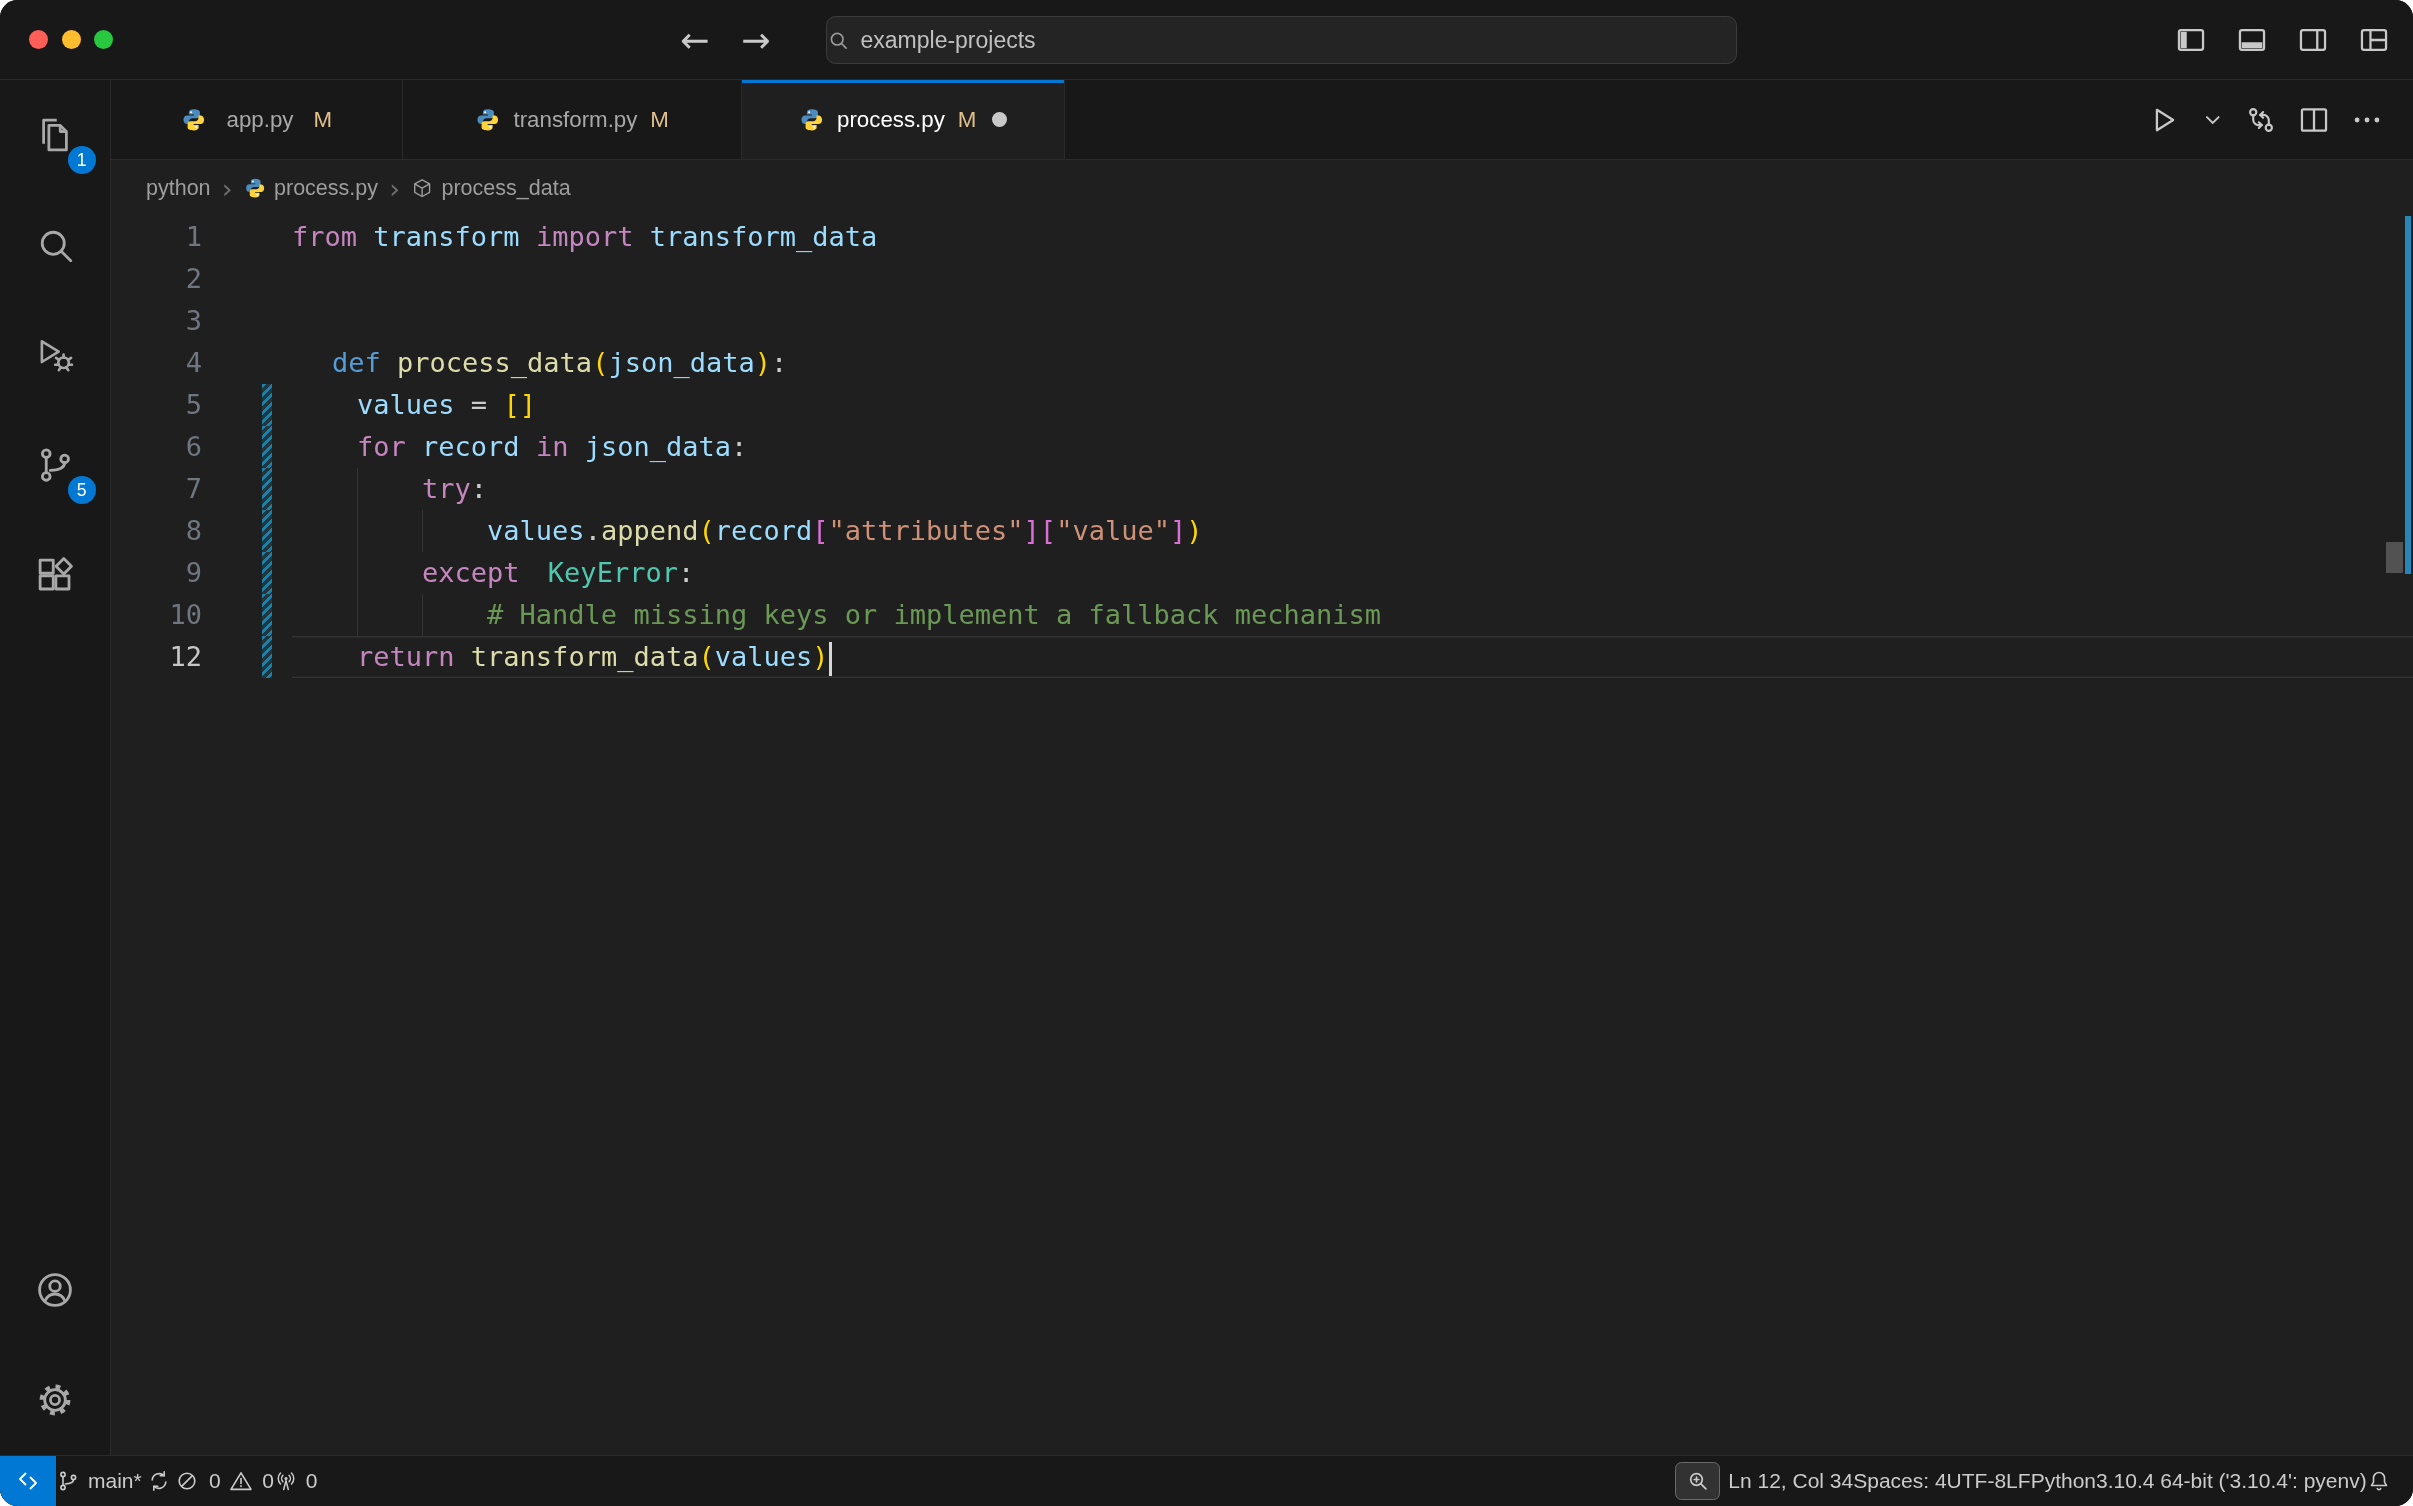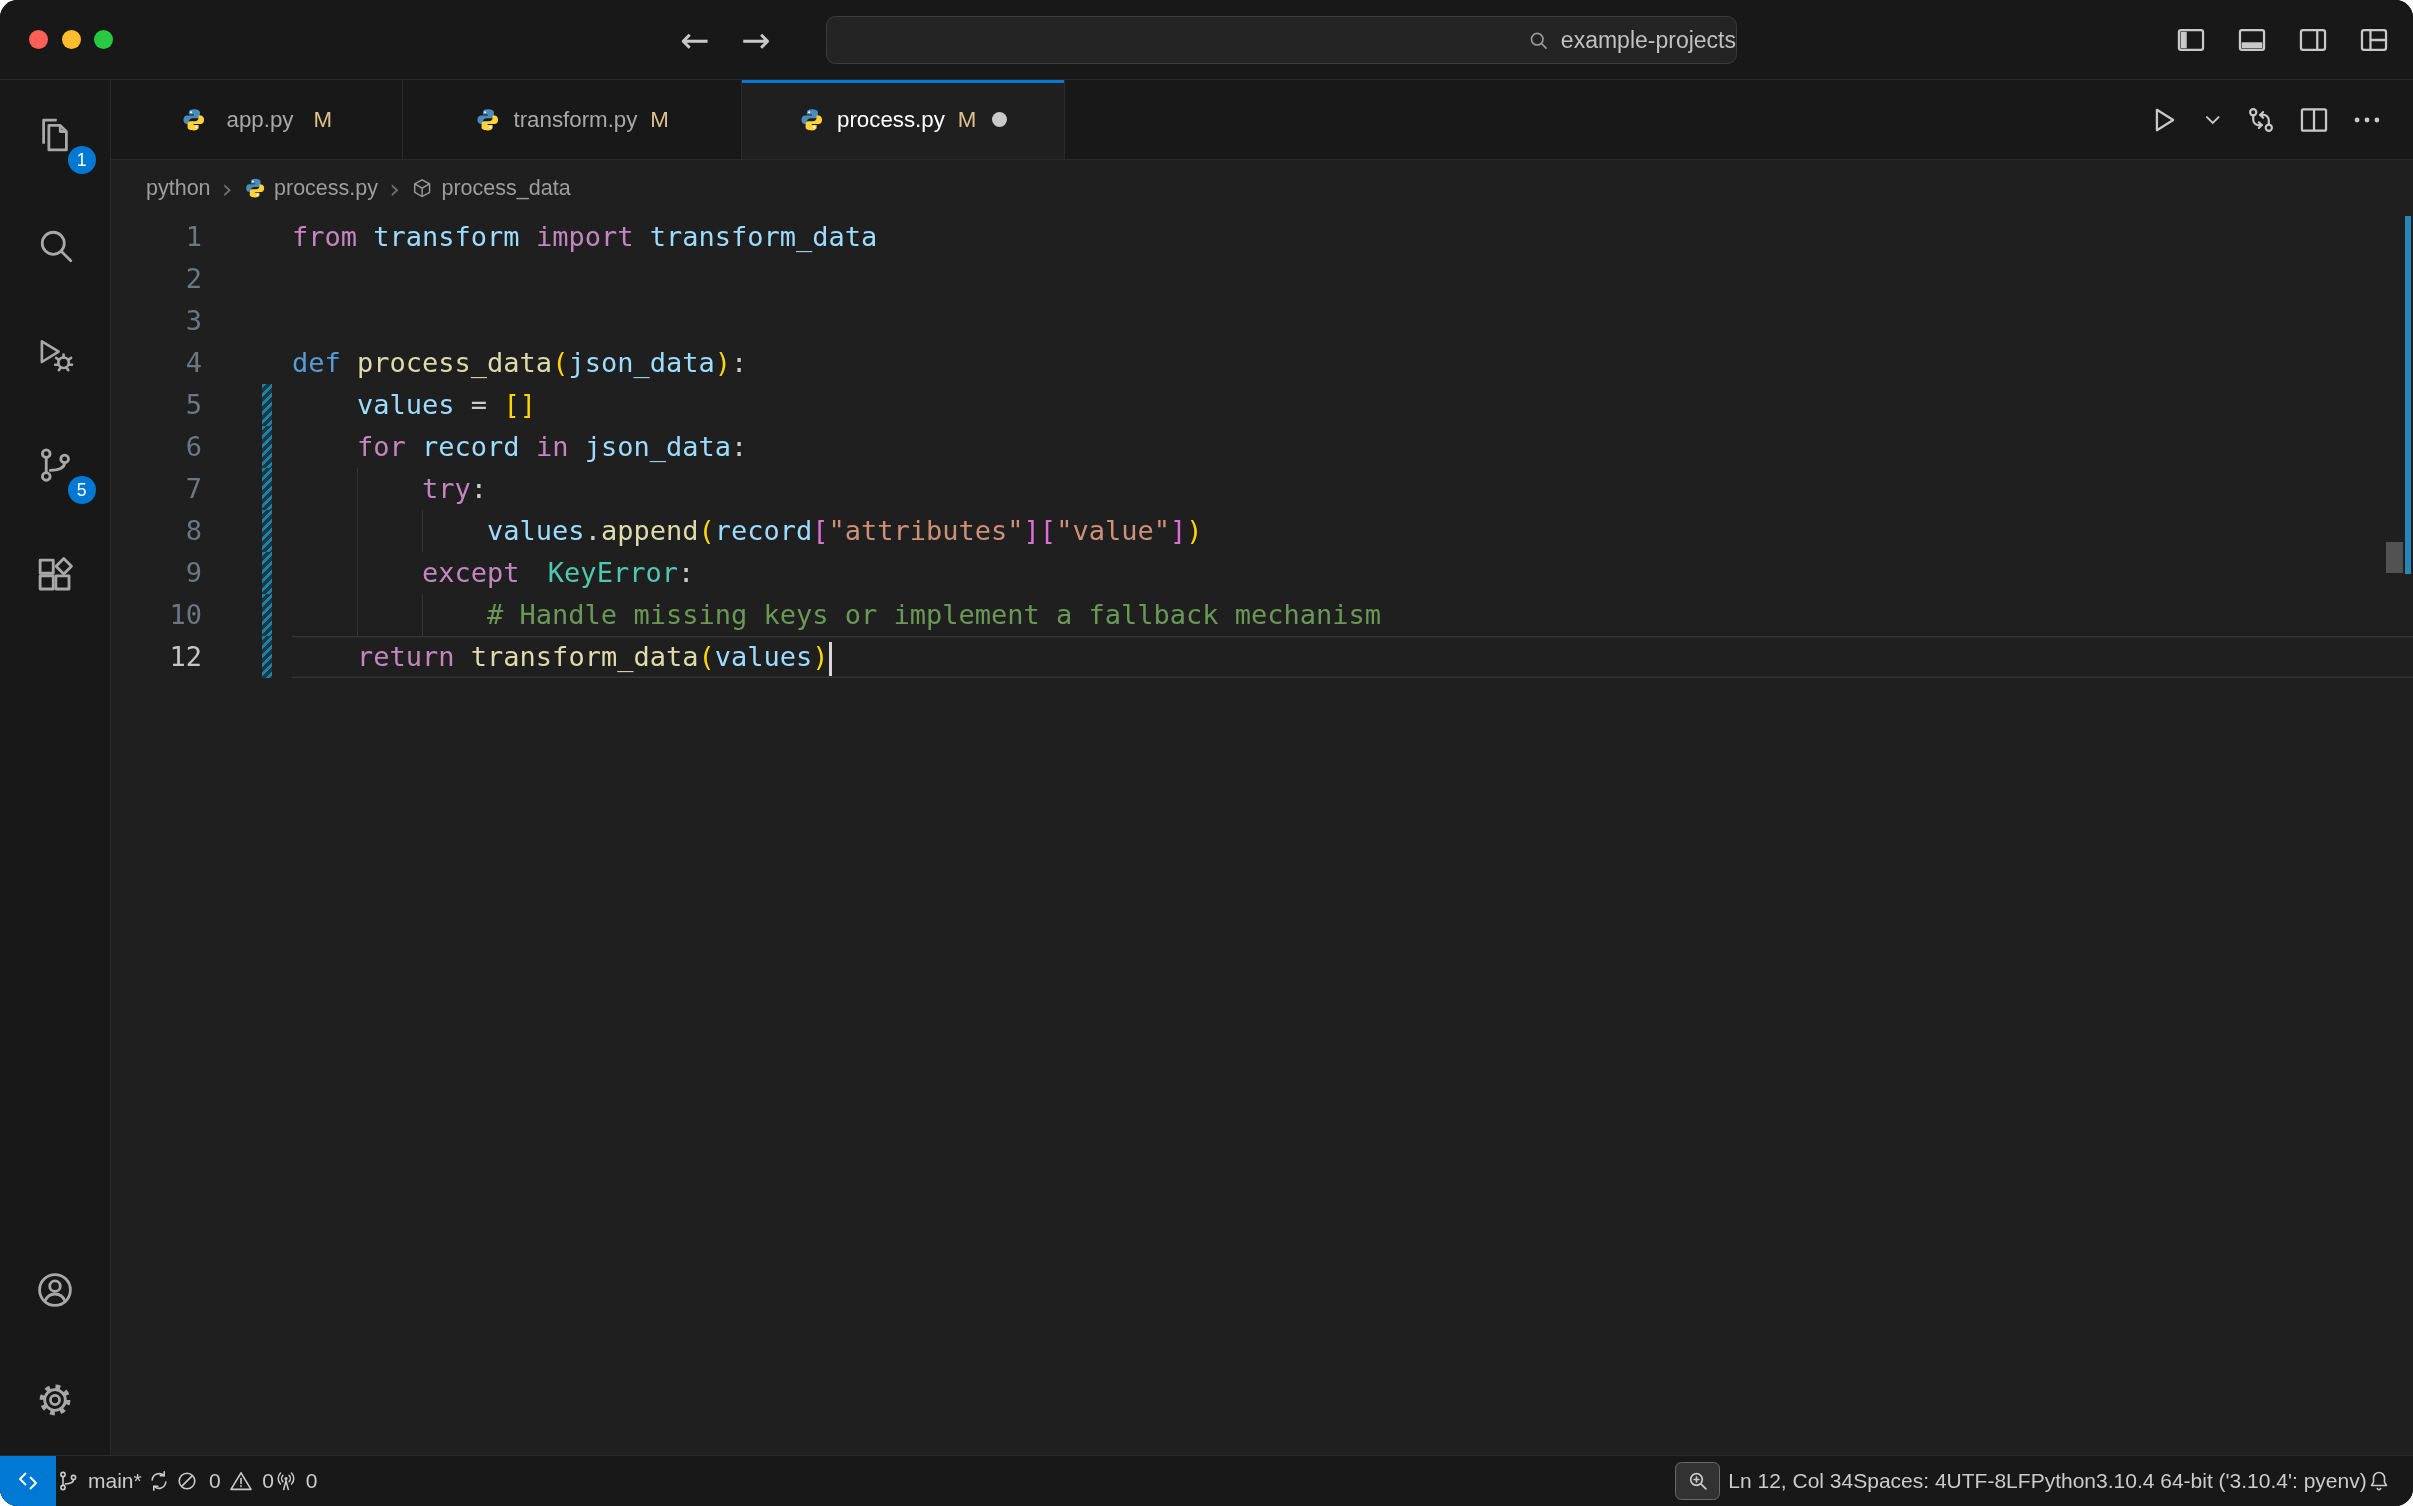--- a/index.html
+++ b/index.html
@@ -11,21 +11,21 @@
 
   
   .titlebar { height:80px; flex:0 0 auto; background:#181818; border-bottom:0.8px solid #2a2a2a; position:relative; }
   .traffic-lights { position:absolute; left:29px; top:0; height:100%; display:flex; align-items:center; gap:13.6px; }
   .tl { width:19px; height:19px; border-radius:50%; background:#555; }
   .nav-arrows { position:absolute; left:680px; top:0; height:100%; display:flex; align-items:center; gap:32px;
                 color:#c9c9c9; font-family:"DejaVu Sans",sans-serif; font-size:35px; }
   .nav-arrow { cursor:default; }
   .command-center { position:absolute; left:826px; top:16px; width:911px; height:48px;
                     background:#242424; border:0.8px solid #3c3c3c; border-radius:9.6px;
-                    display:flex; align-items:center; justify-content:flex-end; gap:11.2px;
+                    display:flex; align-items:center; justify-content:flex-start; gap:11.2px;
                     color:#c0c0c0; font-size:23px; }
   .command-center svg { width:22.3px; height:22.3px; color:#9a9a9a; }
   .layout-controls { position:absolute; right:22.3px; top:0; height:100%; display:flex; align-items:center; gap:27px; color:#c9c9c9; }
   .layout-controls svg { width:34px; height:34px; }
 
   
   .main { flex:1; display:flex; min-height:0; }
   .activitybar { width:111px; flex:0 0 auto; background:#181818; border-right:0.8px solid #2a2a2a;
                  display:flex; flex-direction:column; color:#a8a8a8; }
   .ab-item { height:110px; position:relative; display:flex; align-items:center; justify-content:center; }
@@ -64,21 +64,21 @@
   .code-line { display:flex; height:42px; line-height:42px; }
   .line-num { flex:0 0 91px; text-align:right; color:#6e7681; }
   .gutter-marker { flex:0 0 90px; position:relative; }
   .code-line.modified .gutter-marker::before { content:""; position:absolute; left:60px; top:0; bottom:0; width:9.6px;
       background:repeating-linear-gradient(135deg, var(--git-modified,#1b81a8) 0 3.2px, rgba(27,129,168,.25) 3.2px 6.4px); }
   .line-code { flex:1; white-space:pre; color:#ccc; }
   .code-line.current .line-code { box-shadow: inset 0 1.6px 0 #333334, inset 0 -1.6px 0 #333334; }
   .code-line.current .line-num { color:#c6c6c6; }
   .cursor { display:inline-block; width:2.4px; height:34px; background:#d7d7d7; vertical-align:middle; margin-left:0.8px; }
 
-  .tok-kw{color:var(--tok-kw,#c586c0);} .tok-def{color:var(--tok-def,#569cd6);}
+  .tok-kw{color:var(--tok-kw,#c586c0);} .tok-def{color:var(--tok-def,#569cd6);margin-left:40px;}
   .tok-fn{color:var(--tok-fn,#dcdcaa);} .tok-var{color:var(--tok-var,#9cdcfe);}
   .tok-type{color:var(--tok-type,#4ec9b0);margin-left:12px;} .tok-str{color:var(--tok-str,#ce9178);}
   .tok-cmt{color:var(--tok-cmt,#6a9955);} .tok-pl{color:var(--tok-pl,#ccc);}
   .tok-b1{color:var(--tok-b1,#ffd700);} .tok-b2{color:var(--tok-b2,#da70d6);}
 
   .overview-ruler { position:absolute; right:0; top:0; width:24px; height:100%; }
   .ovr-modified { position:absolute; right:2.4px; top:0; width:5.6px; height:358px; background:#2786b8; }
   .ovr-cursor { position:absolute; right:9.6px; top:326px; width:17.6px; height:31px; background:#5f5f5f; opacity:.8; }
 
   

